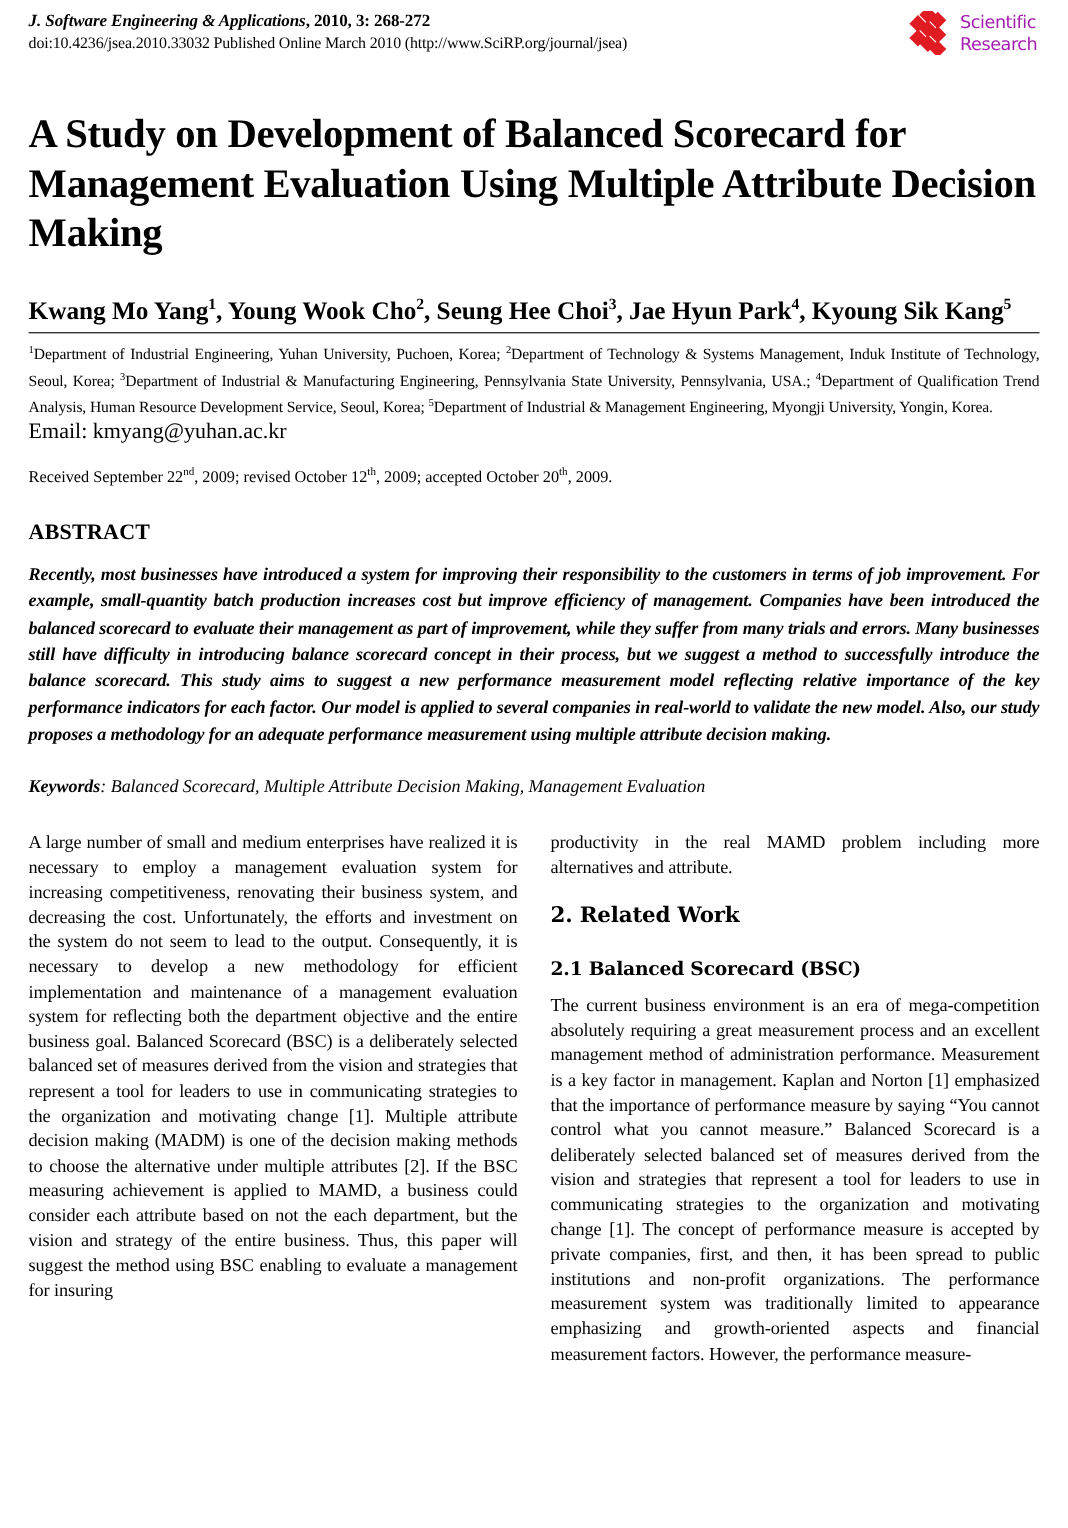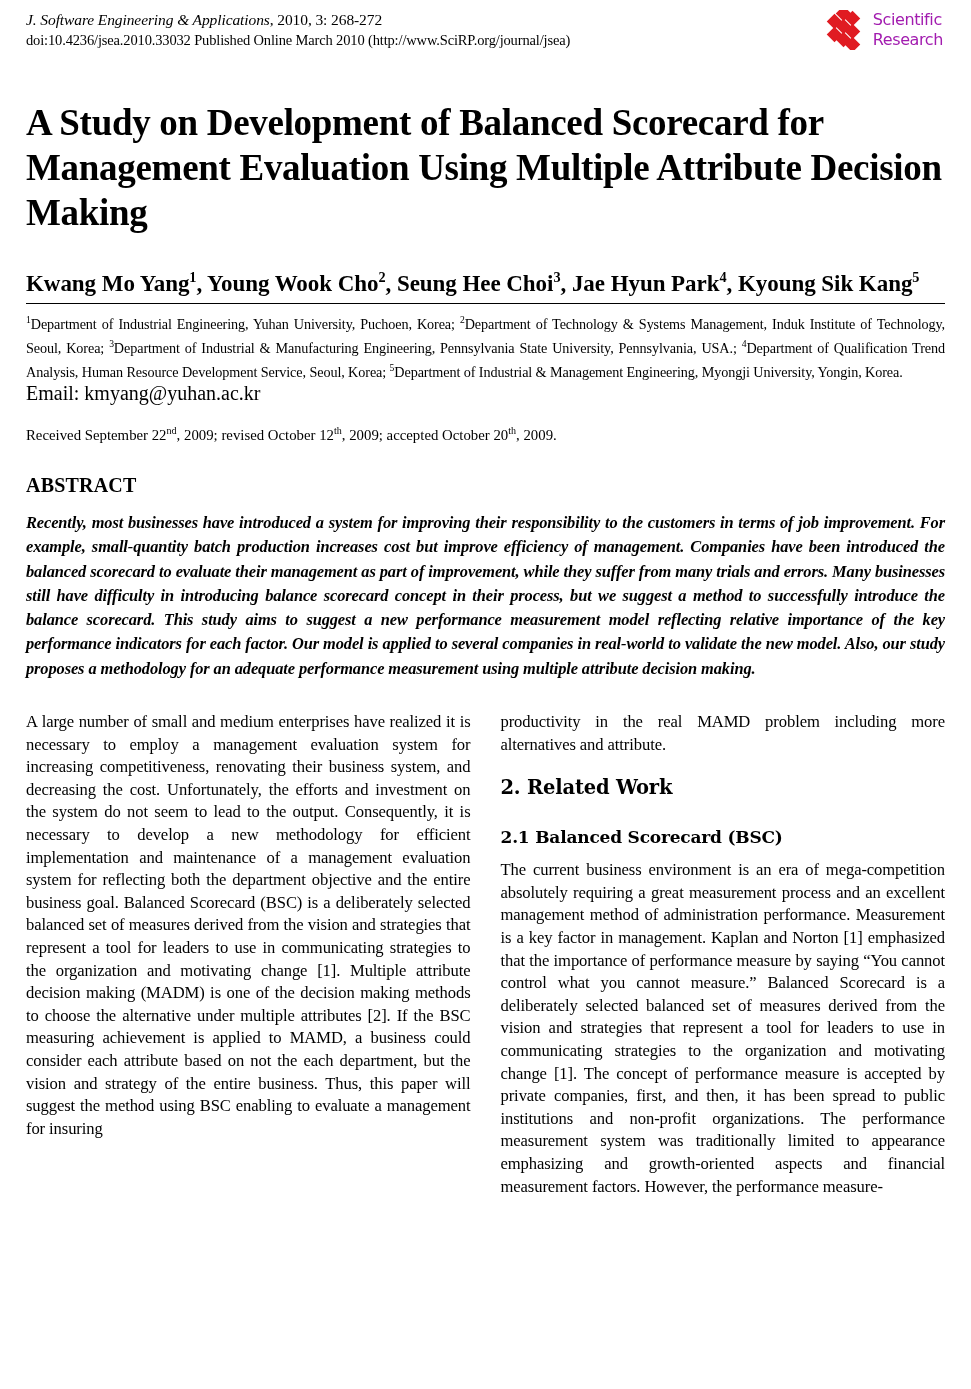--- a/index.html
+++ b/index.html
@@ -26,21 +26,21 @@
   
   .masthead {
     display: flex;
     justify-content: space-between;
     align-items: flex-start;
     height: 52px;
   }
   .masthead-left { padding-top: 1px; }
   .journal-line {
     font-size: 15.5px;
-    font-weight: normal;
+    font-weight: bold;
     letter-spacing: -0.1px;
     white-space: nowrap;
   }
   .journal-name { font-style: italic; }
   .doi-line {
     font-size: 14.5px;
     margin-top: 3px;
     letter-spacing: -0.15px;
     white-space: nowrap;
   }
@@ -212,20 +212,21 @@
 
   <div class="affiliations"><sup>1</sup><span>Department of Industrial Engineering, Yuhan University, Puchoen, Korea; </span><sup>2</sup><span>Department of Technology &amp; Systems Management, Induk Institute of Technology, Seoul, Korea; </span><sup>3</sup><span>Department of Industrial &amp; Manufacturing Engineering, Pennsylvania State University, Pennsylvania, USA.; </span><sup>4</sup><span>Department of Qualification Trend Analysis, Human Resource Development Service, Seoul, Korea; </span><sup>5</sup><span>Department of Industrial &amp; Management Engineering, Myongji University, Yongin, Korea.</span></div>
 
   <div class="email-line">Email: kmyang@yuhan.ac.kr</div>
 
   <div class="dates"><span>Received September 22</span><sup>nd</sup><span>, 2009; revised October 12</span><sup>th</sup><span>, 2009; accepted October 20</span><sup>th</sup><span>, 2009.</span></div>
 
   <div class="abstract-heading">ABSTRACT</div>
   <div class="abstract-body">Recently, most businesses have introduced a system for improving their responsibility to the customers in terms of job improvement. For example, small-quantity batch production increases cost but improve efficiency of management. Companies have been introduced the balanced scorecard to evaluate their management as part of improvement, while they suffer from many trials and errors. Many businesses still have difficulty in introducing balance scorecard concept in their process, but we suggest a method to successfully introduce the balance scorecard. This study aims to suggest a new performance measurement model reflecting relative importance of the key performance indicators for each factor. Our model is applied to several companies in real-world to validate the new model. Also, our study proposes a methodology for an adequate performance measurement using multiple attribute decision making.</div>
 
+  <div class="keywords"><b>Keywords</b><span>: </span><span>Balanced Scorecard, Multiple Attribute Decision Making, Management Evaluation</span></div>
 
   <div class="columns">
     <div class="col">
       <p class="body">A large number of small and medium enterprises have realized it is necessary to employ a management evaluation system for increasing competitiveness, renovating their business system, and decreasing the cost. Unfortunately, the efforts and investment on the system do not seem to lead to the output. Consequently, it is necessary to develop a new methodology for efficient implementation and maintenance of a management evaluation system for reflecting both the department objective and the entire business goal. Balanced Scorecard (BSC) is a deliberately selected balanced set of measures derived from the vision and strategies that represent a tool for leaders to use in communicating strategies to the organization and motivating change [1]. Multiple attribute decision making (MADM) is one of the decision making methods to choose the alternative under multiple attributes [2]. If the BSC measuring achievement is applied to MAMD, a business could consider each attribute based on not the each department, but the vision and strategy of the entire business. Thus, this paper will suggest the method using BSC enabling to evaluate a management for insuring</p>
     </div>
     <div class="col">
       <p class="body">productivity in the real MAMD problem including more alternatives and attribute.</p>
       <div class="h1 spaced">2. Related Work</div>
       <div class="h2">2.1 Balanced Scorecard (BSC)</div>
       <p class="body">The current business environment is an era of mega-competition absolutely requiring a great measurement process and an excellent management method of administration performance. Measurement is a key factor in management. Kaplan and Norton [1] emphasized that the importance of performance measure by saying “You cannot control what you cannot measure.” Balanced Scorecard is a deliberately selected balanced set of measures derived from the vision and strategies that represent a tool for leaders to use in communicating strategies to the organization and motivating change [1]. The concept of performance measure is accepted by private companies, first, and then, it has been spread to public institutions and non-profit organizations. The performance measurement system was traditionally limited to appearance emphasizing and growth-oriented aspects and financial measurement factors. However, the performance measure-</p>

